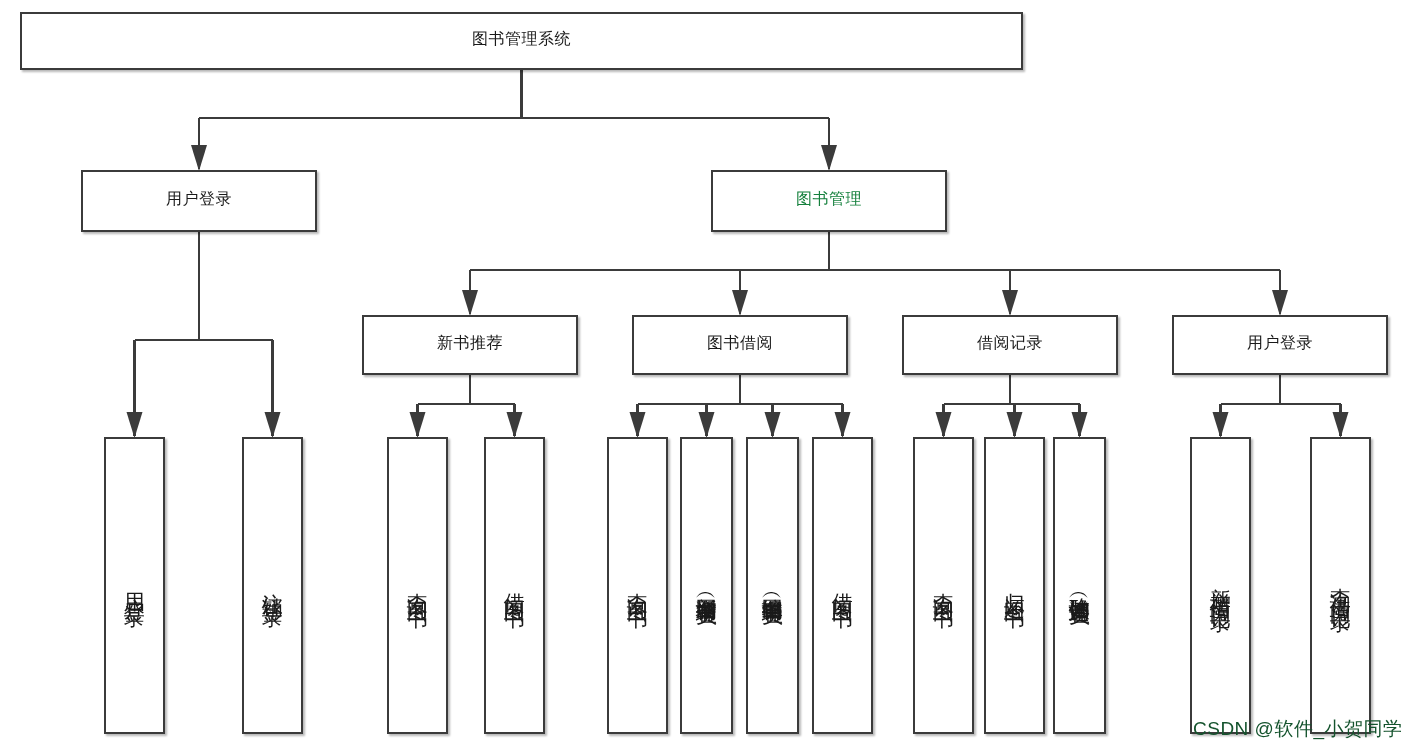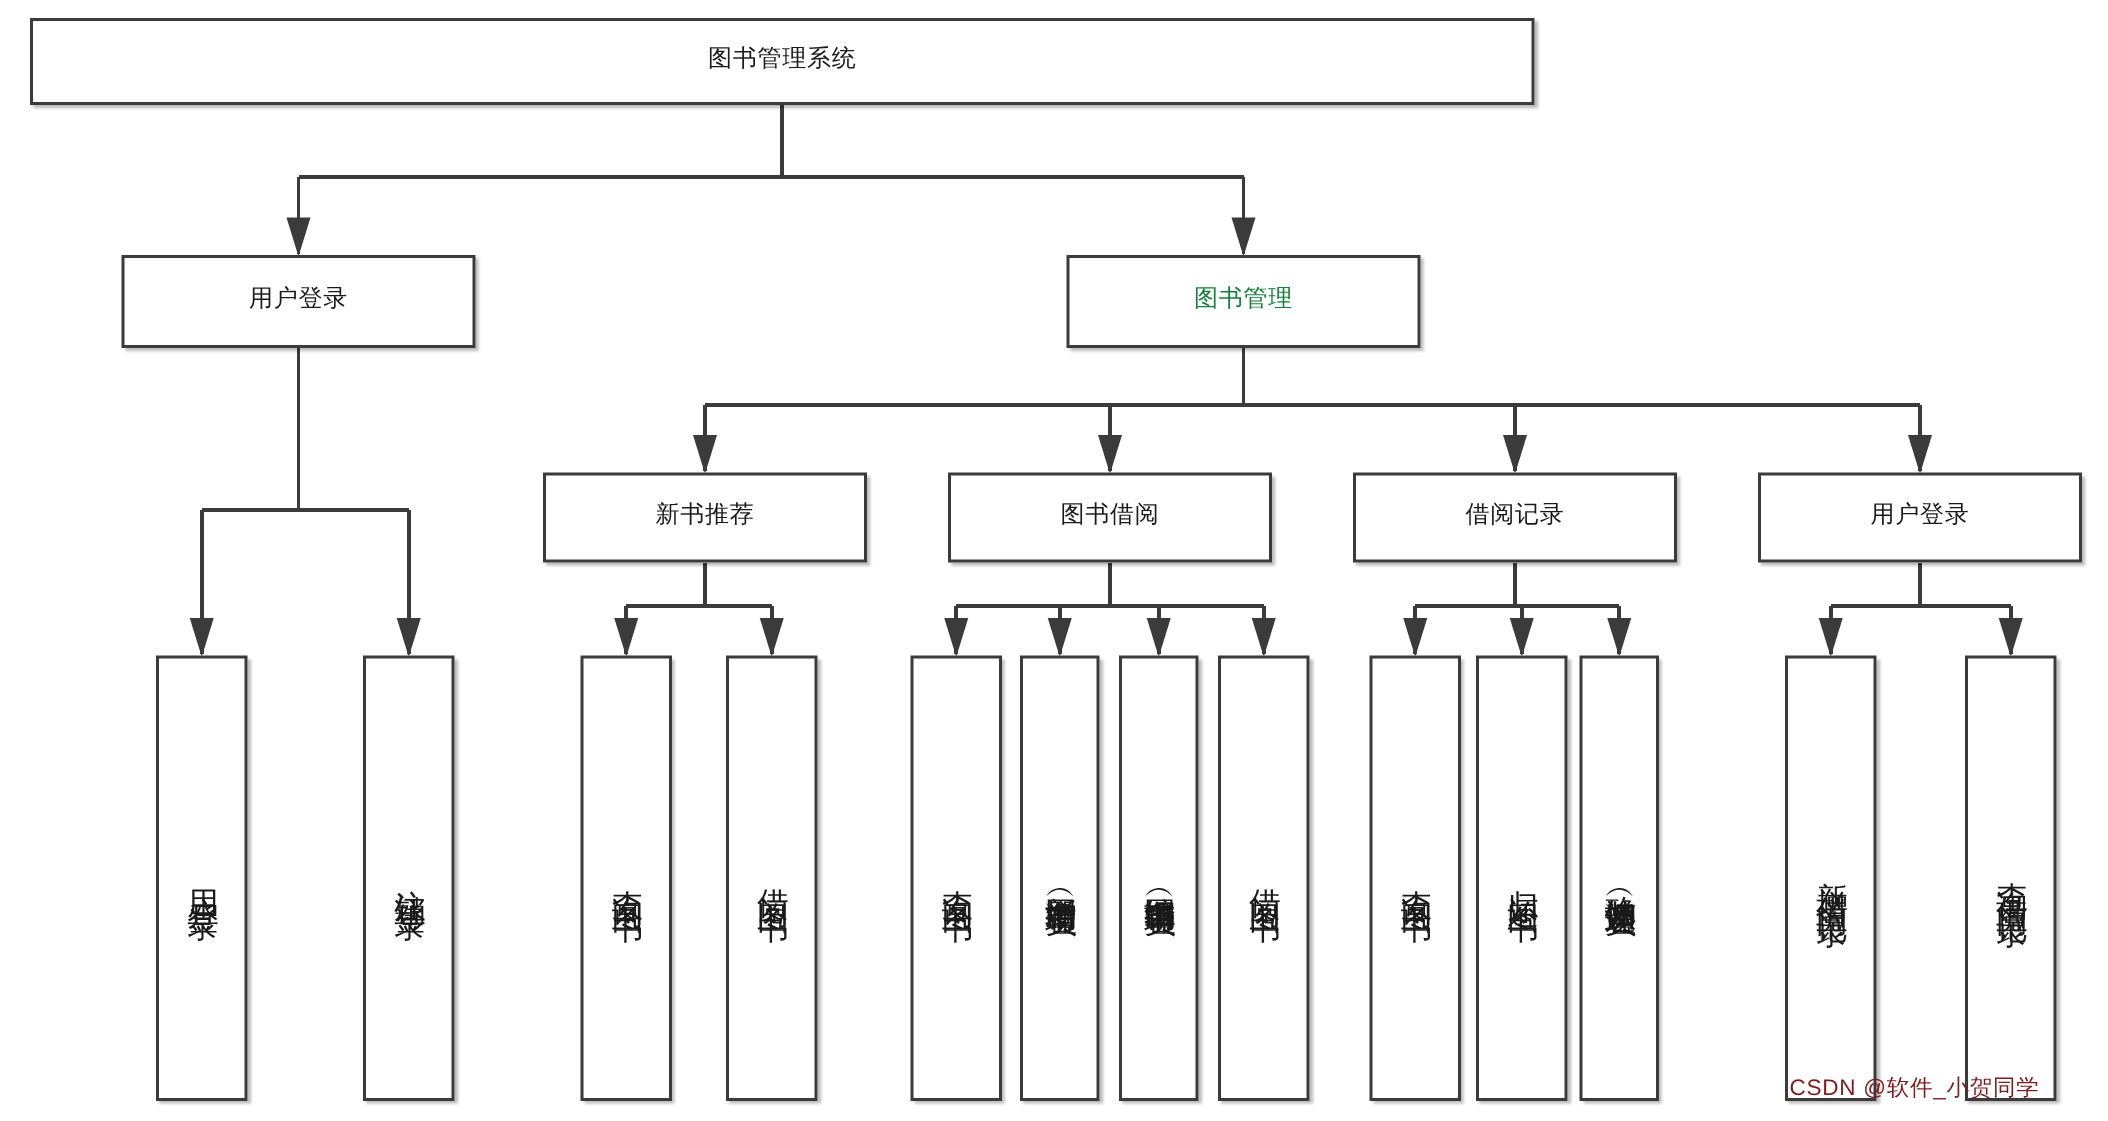--- a/index.html
+++ b/index.html
@@ -59,22 +59,22 @@
     font-size: 21px;
     letter-spacing: 5px;
     white-space: nowrap;
     max-height: 100%;
   }
   .node.vert.tight .label {
     letter-spacing: 1px;
   }
   .watermark {
     position: absolute;
-    color: #7f1d1d;
-    font-size: 15px;
+    color: #14532d;
+    font-size: 19px;
     letter-spacing: 0.5px;
     white-space: nowrap;
     user-select: none;
   }
 </style>
 </head>
 <body>
 
 <div id="canvas">
 

